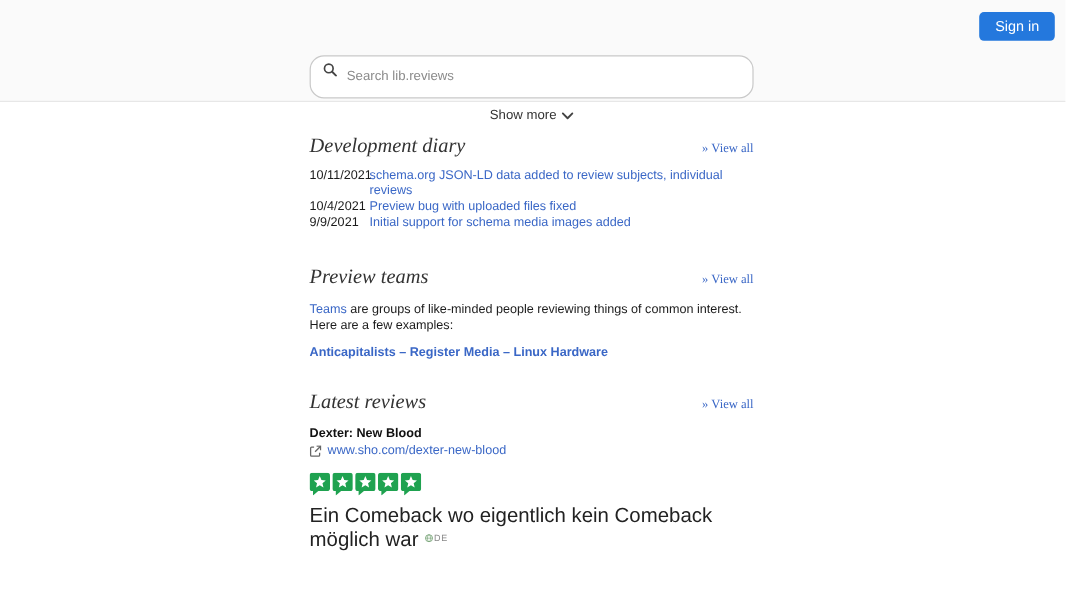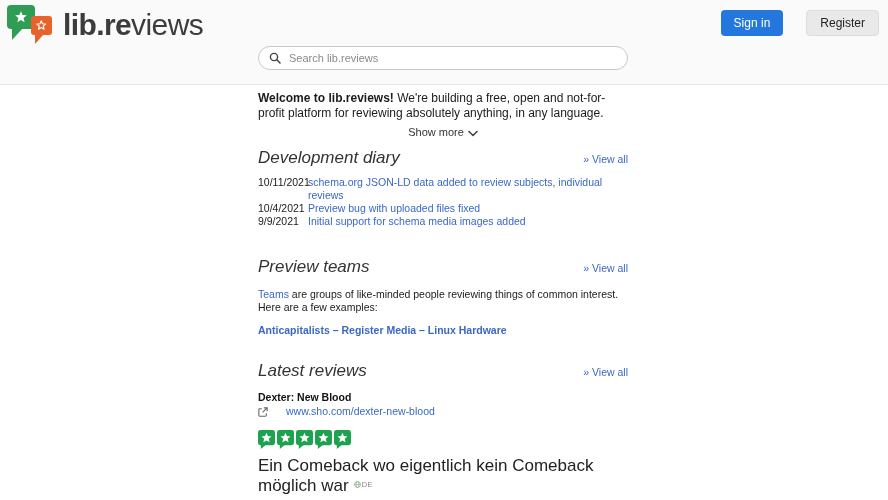--- a/index.html
+++ b/index.html
@@ -20,95 +20,82 @@
   .brand-logo { width:48px; height:44px; }
   .wordmark { font-size:30px; color:#3c3c3c; margin-left:9px; letter-spacing:-0.6px; }
   .wordmark .wm-bold { font-weight:bold; }
   .auth { position:absolute; top:10px; right:9px; display:flex; gap:23px; }
   .btn { font-size:12px; padding:5px 13px; border-radius:4px; border:none; cursor:pointer;
          font-family:"Liberation Sans", sans-serif; }
   .btn-primary { background:#2478dd; color:#fff; }
   .btn-light { background:#e9e9e9; color:#222; border:1px solid #ddd; }
   .searchwrap { position:absolute; left:258px; top:46px; width:370px; height:24px; }
   .search {
-    width:100%; height:24px; border-radius:12px; border:1px solid #c9c9c9;
+    width:100%; height:36px; border-radius:12px; border:1px solid #c9c9c9;
     background:#fff; padding:0 12px 0 30px; font-size:11px; color:#333;
     outline:none; font-family:"Liberation Sans", sans-serif;
   }
   .search::placeholder { color:#8a8a8a; }
   .search-icon { position:absolute; left:11px; top:6px; width:12px; height:12px; pointer-events:none; }
 
   
   .content { position:absolute; left:258px; top:85px; width:370px; }
   .intro { font-size:12px; line-height:15px; margin-top:6px; color:#1b1b1b; }
   .showmore { text-align:center; font-size:11px; margin-top:5px; color:#333; cursor:pointer; }
   .showmore svg { vertical-align:-1px; margin-left:4px; }
 
   .section { margin-top:10px; }
   .section.teams-sec { margin-top:29px; }
   .section.reviews-sec { margin-top:25px; }
-  .section-head { display:flex; justify-content:space-between; align-items:baseline; }
+  .section-head { display:flex; justify-content:space-between; align-items:baseline;font-family:Liberation Serif, serif; }
   .sec-title { font-style:italic; font-weight:normal; font-size:17px; color:#333; }
   .viewall { font-size:10.5px; color:#3a67c6; }
 
   .diary-list { margin-top:8px; font-size:10.5px; line-height:13px; }
   .diary-row { display:flex; }
   .diary-date { width:50px; flex:none; color:#1b1b1b; }
   .blue-link { color:#3a67c6; }
 
   .teams-desc { font-size:10.5px; line-height:13px; margin-top:11px; }
   .team-links { margin-top:10px; font-size:10.5px; font-weight:bold; }
   .team-links a, .team-sep { color:#3a67c6; }
 
   .subject-block { margin-top:10px; font-size:10.5px; line-height:13px; }
   .subject-title { font-weight:bold; color:#111; }
-  .icon-row { display:flex; align-items:center; gap:18px; margin-top:1px; }
+  .icon-row { display:flex; align-items:center; gap:5px; margin-top:1px; }
   .icon-row svg { flex:none; }
 
   .stars { margin-top:12px; display:flex; gap:2px; }
   .star-badge { width:17px; height:19px; }
 
   .review-title { font-size:17px; font-weight:normal; color:#222; margin-top:7px; }
   .lang-badge { font-size:7.5px; color:#888; margin-left:5px; white-space:nowrap;
                 vertical-align:4px; letter-spacing:0.5px; }
   .lang-badge svg { vertical-align:-1px; margin-right:1px; }
 </style>
 </head>
 <body>
 
 <div class="header">
-  <div class="brand">
-    <svg class="brand-logo" viewBox="0 0 48 44">
-      <rect x="1" y="2" width="28" height="24" rx="4" fill="#2f9e54"></rect>
-      <polygon points="6,25 6,37 17,25" fill="#2f9e54"></polygon>
-      <path d="M12 17.27L18.18 21l-1.64-7.03L22 9.24l-7.19-.61L12 2 9.19 8.63 2 9.24l5.46 4.73L5.82 21z" fill="#ffffff" transform="translate(8,7) scale(0.58)"></path>
-      <rect x="25" y="13" width="21" height="19" rx="3" fill="#e8632c"></rect>
-      <polygon points="29,31 29,41 38,31" fill="#e8632c"></polygon>
-      <path d="M12 17.27L18.18 21l-1.64-7.03L22 9.24l-7.19-.61L12 2 9.19 8.63 2 9.24l5.46 4.73L5.82 21z" fill="none" stroke="#ffffff" stroke-width="2.6" stroke-linejoin="round" transform="translate(30,17) scale(0.44)"></path>
-    </svg>
-    <div class="wordmark"><span class="wm-bold">lib.re</span><span>views</span></div>
-  </div>
 
   <div class="auth">
     <button class="btn btn-primary">Sign in</button>
-    <button class="btn btn-light">Register</button>
   </div>
 
   <div class="searchwrap">
     <svg class="search-icon" viewBox="0 0 12 12">
       <circle cx="5" cy="5" r="3.6" fill="none" stroke="#444" stroke-width="1.4"></circle>
       <line x1="7.8" y1="7.8" x2="11" y2="11" stroke="#444" stroke-width="1.6" stroke-linecap="round"></line>
     </svg>
     <input class="search" type="text" placeholder="Search lib.reviews" style="">
   </div>
 </div>
 
 <div class="content">
 
-  <p class="intro"><b>Welcome to lib.reviews!</b><span> We're building a free, open and not-for-profit platform for reviewing absolutely anything, in any language.</span></p>
 
   <div class="showmore">
     <span>Show more</span><svg width="10" height="7" viewBox="0 0 10 7">
         <polyline points="1,1.5 5,5.5 9,1.5" fill="none" stroke="#444" stroke-width="1.6" stroke-linecap="round" stroke-linejoin="round"></polyline>
       </svg>
   </div>
 
   <div class="section">
     <div class="section-head">
       <h2 class="sec-title">Development diary</h2>

